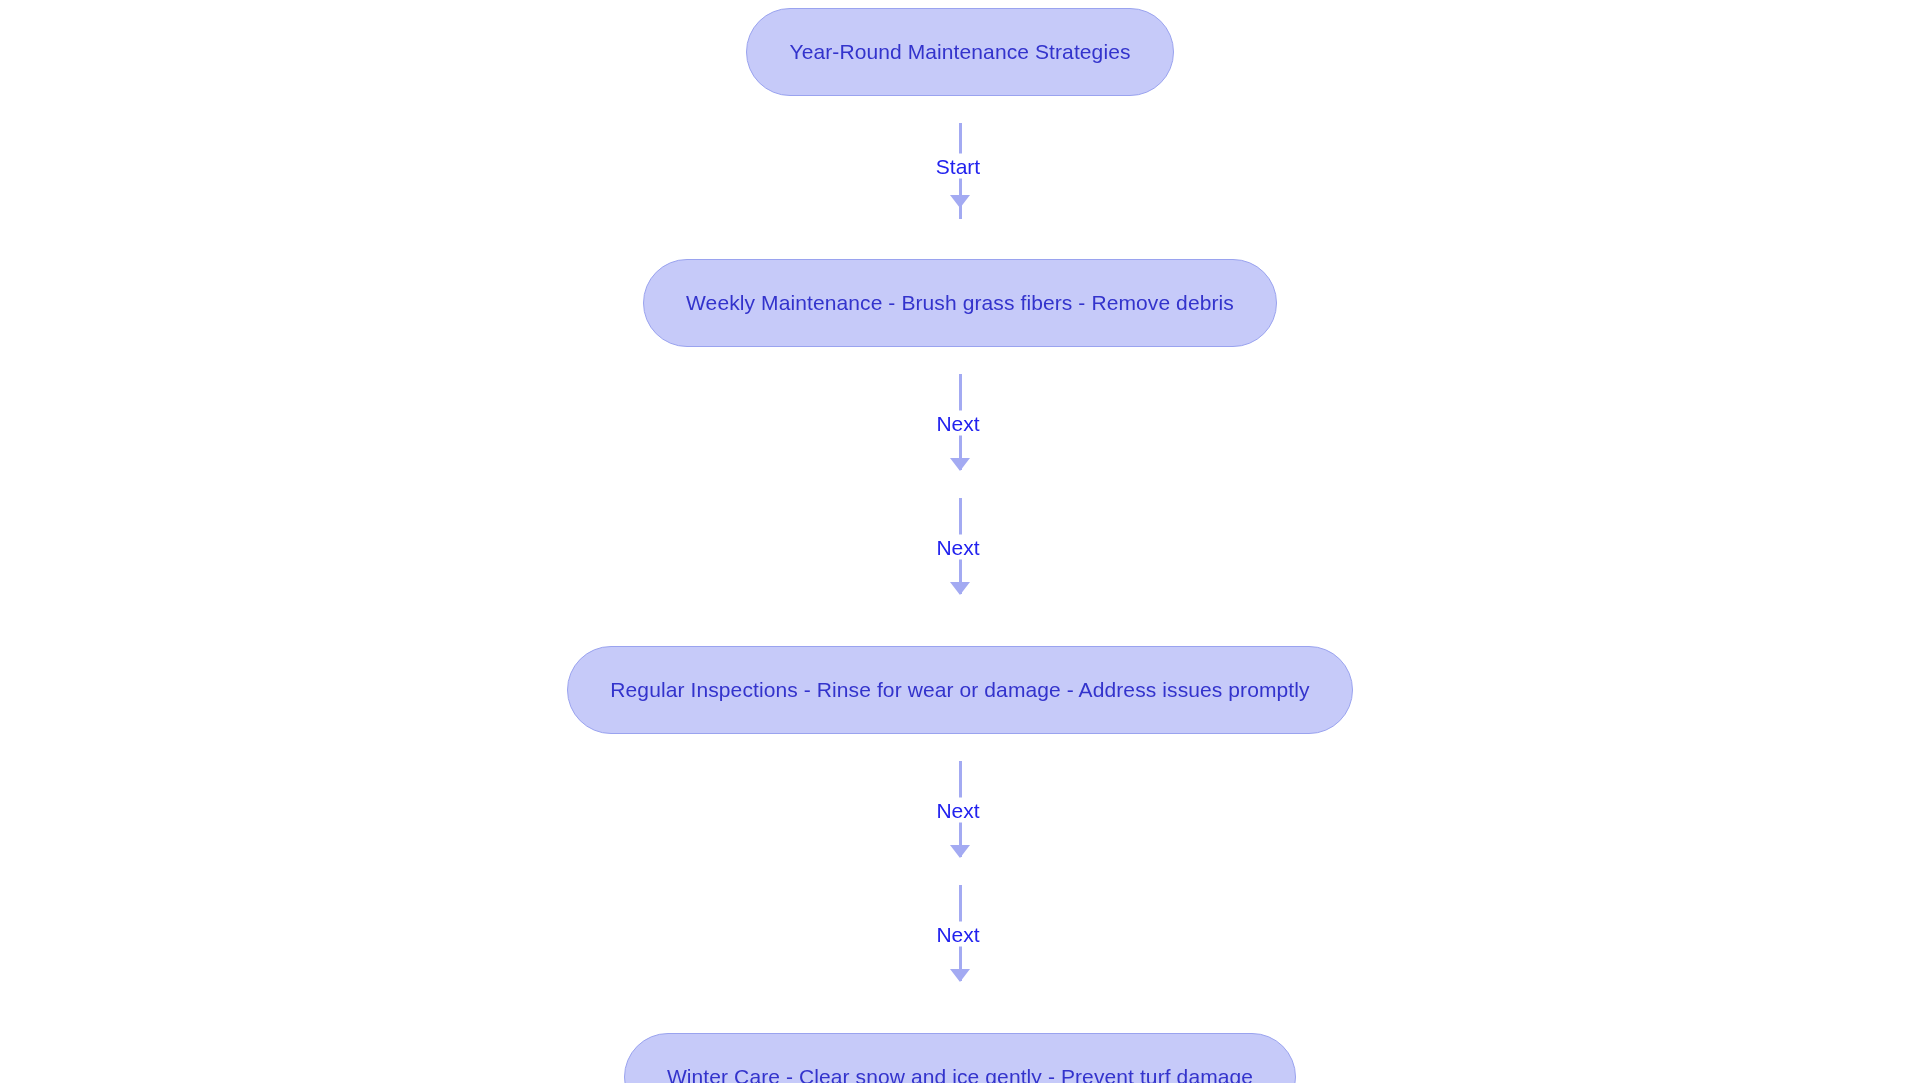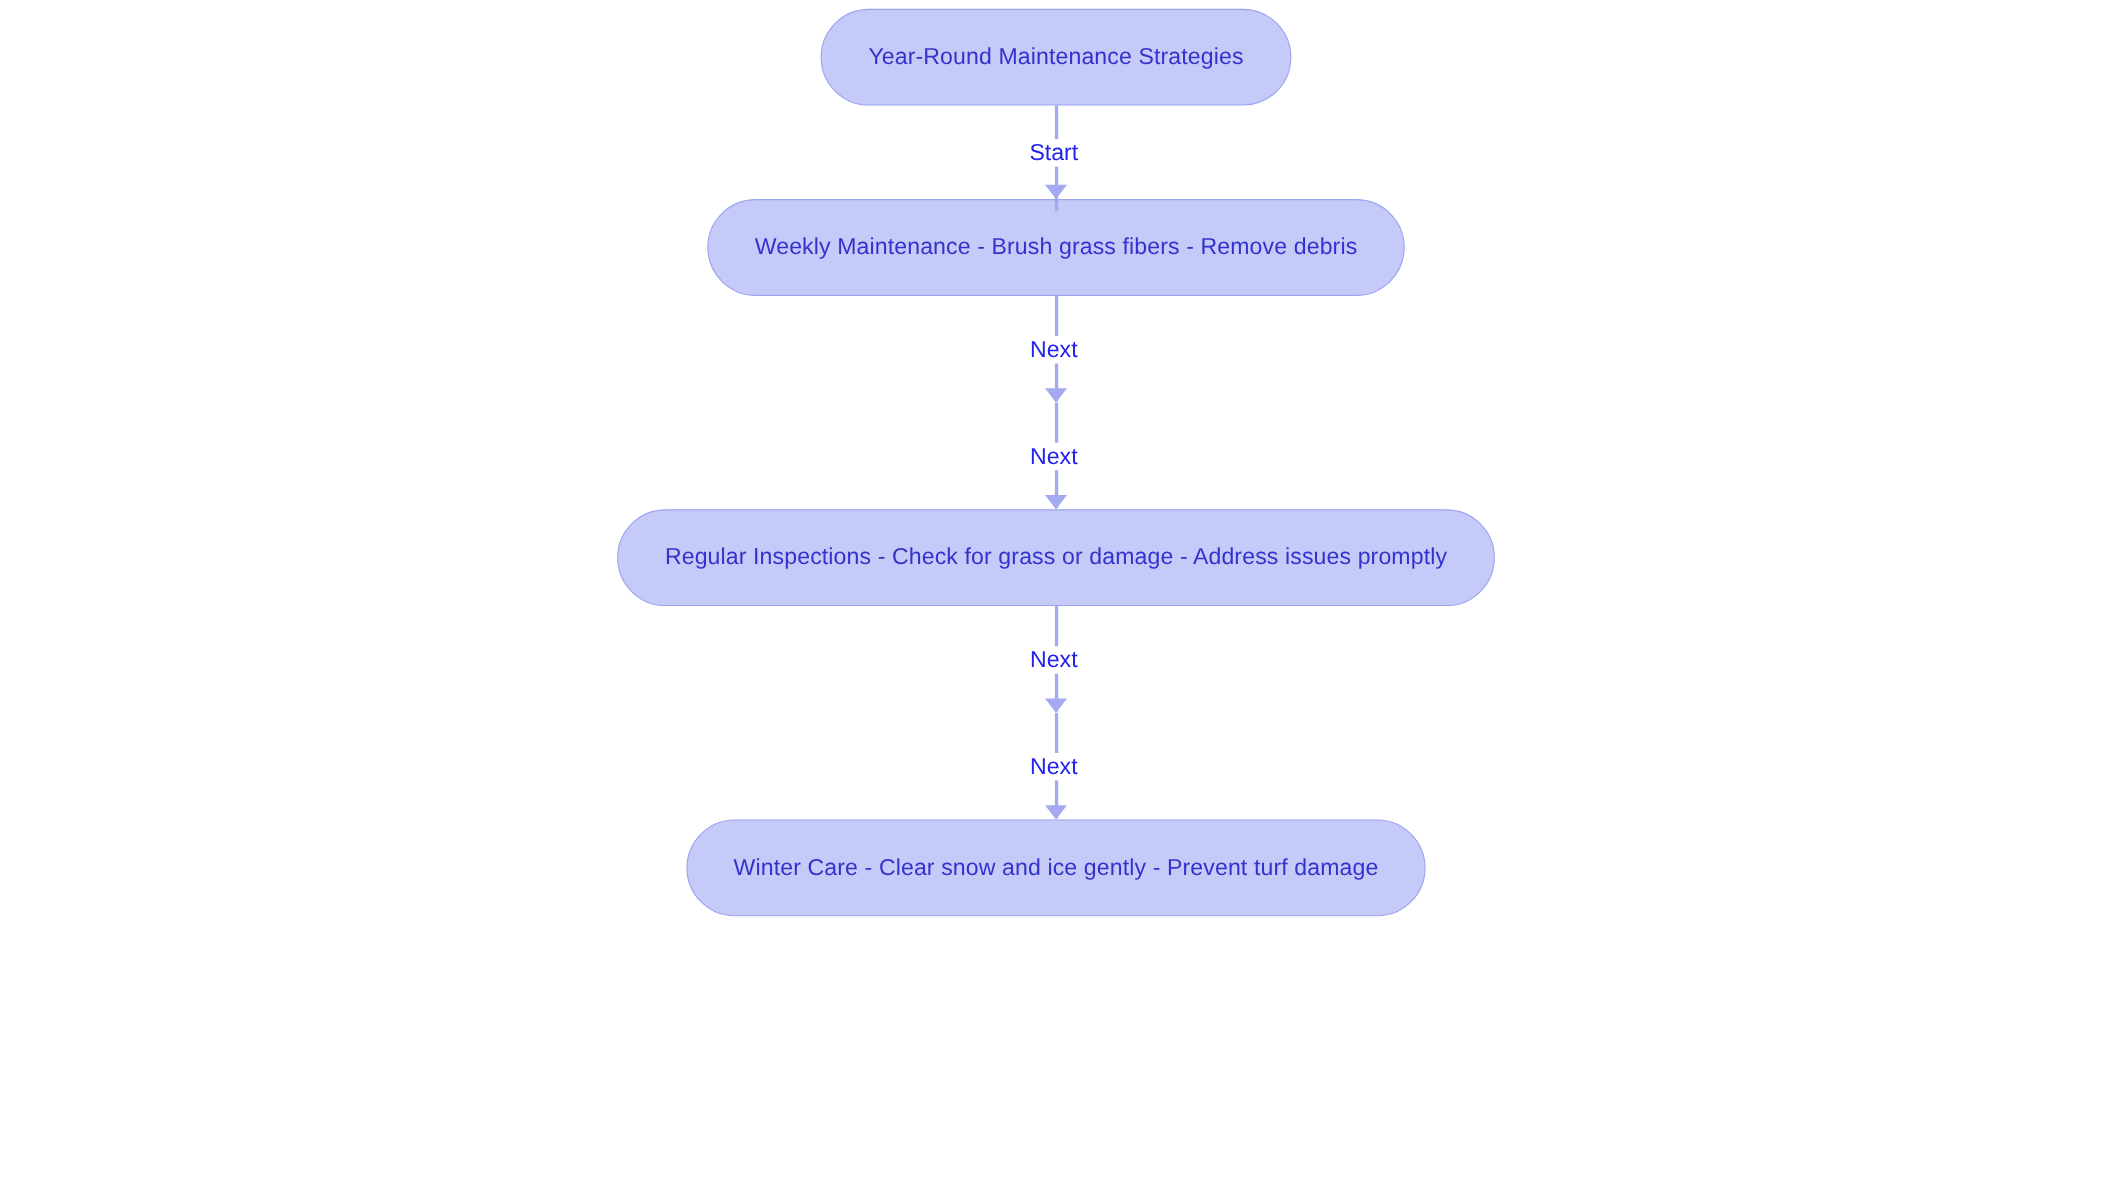--- a/index.html
+++ b/index.html
@@ -23,40 +23,42 @@
 
   .flow-column {
     position: absolute;
     left: 0;
     top: 0;
     width: 1920px;
     height: 1083px;
     display: flex;
     flex-direction: column;
     align-items: center;
+    gap: 27px;
   }
 
   
   .node {
     box-sizing: border-box;
     background: #c6caf9;
     border: 1.6px solid #9aa3ef;
     border-radius: 48px;
     color: #3333cc;
     display: flex;
     align-items: center;
     justify-content: center;
     text-align: center;
     font-size: 21px;
     letter-spacing: 0.1px;
     line-height: 1.15;
     white-space: nowrap;
     padding: 0 42px;
     height: 88px;
     flex: 0 0 auto;
+    margin-top: 24px;
   }
 
   .node-0 { margin-top: 8px; }
 
   
   .edge {
     position: relative;
     width: 260px;
     height: 88px;
     flex: 0 0 auto;
@@ -132,21 +134,21 @@
     </div>
 
 
     <div class="edge edge-2">
       <div class="edge-line"></div>
       <div class="edge-label">Next</div>
       <div class="edge-arrow"></div>
     </div>
 
     <div class="node node-3">
-      <span>Regular Inspections - Check for grass or damage - Address issues promptly</span>
+      <span>Regular Inspections - Rinse for wear or damage - Address issues promptly</span>
     </div>
 
     <div class="edge edge-3">
       <div class="edge-line"></div>
       <div class="edge-label">Next</div>
       <div class="edge-arrow"></div>
     </div>
 
 
     <div class="edge edge-4">

